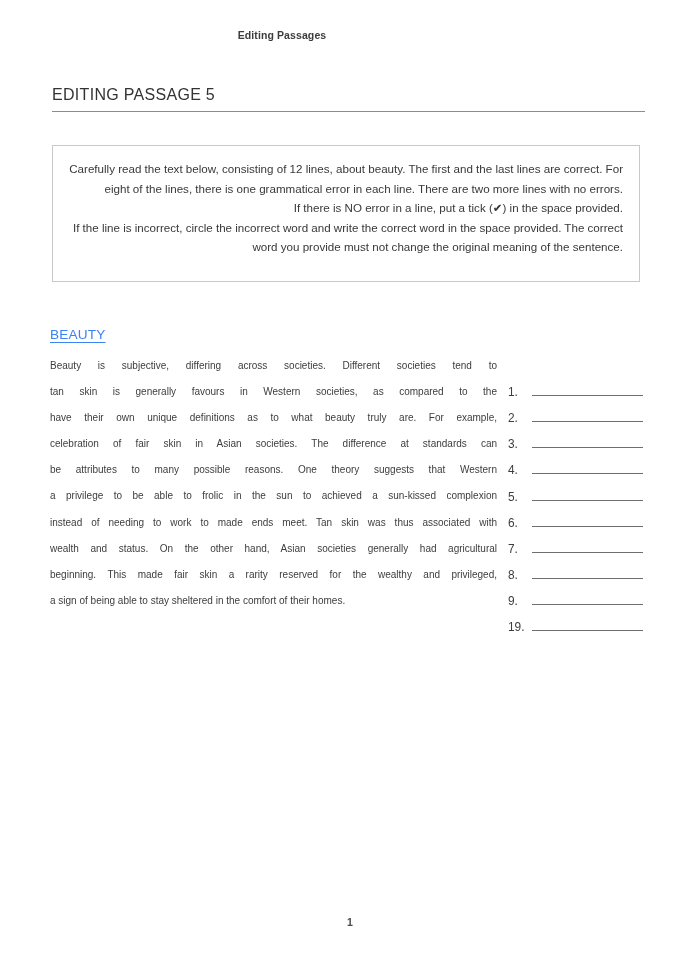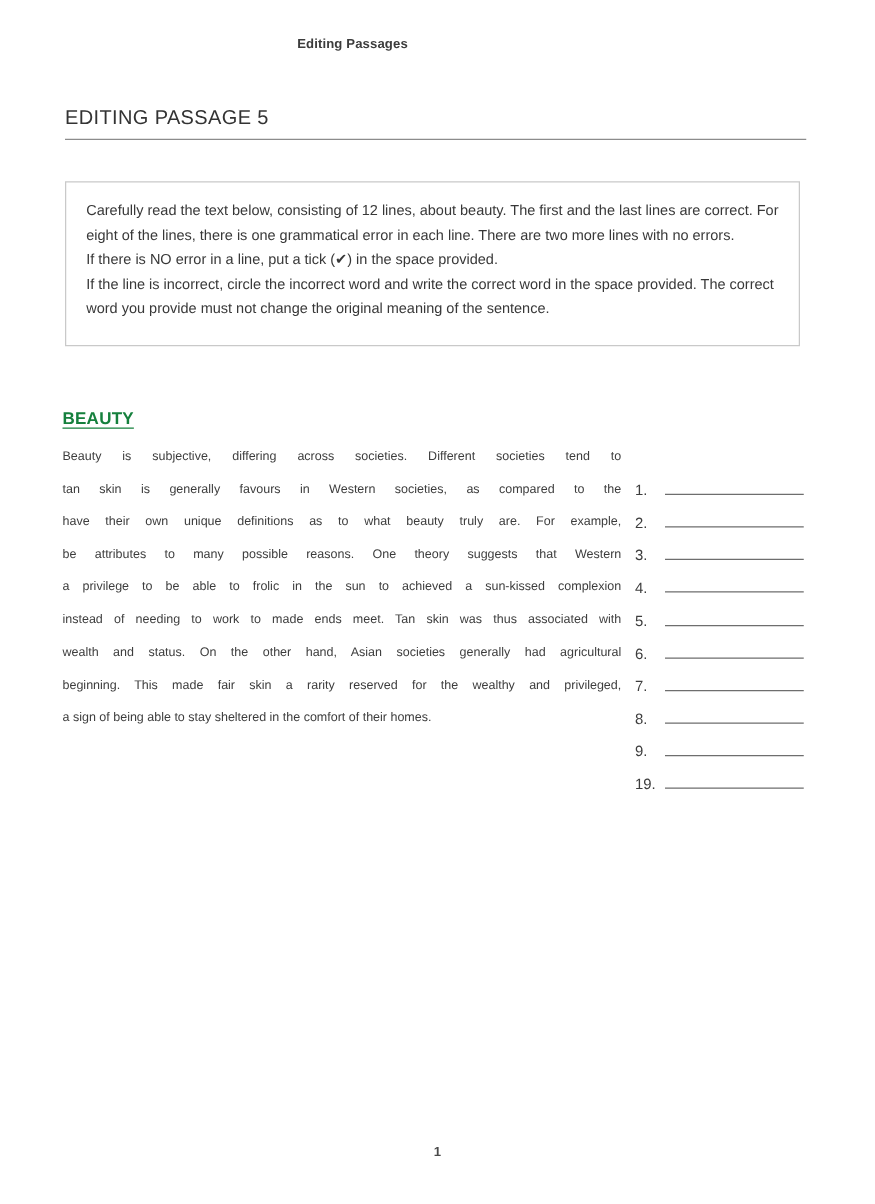--- a/index.html
+++ b/index.html
@@ -51,36 +51,37 @@
   }
 
   
   .instruction-box {
     position: absolute;
     top: 145px;
     left: 52px;
     width: 588px;
     box-sizing: border-box;
     border: 1px solid #c9c9c9;
-    padding: 13px 16px 19px 16px;
+    padding: 13px 16px 24px 16px;
+    text-align: right;
   }
   .instruction-line {
     font-size: 11.6px;
     line-height: 19.5px;
     color: #383838;
   }
 
   
   .passage-title {
     position: absolute;
     top: 327px;
     left: 50px;
     font-size: 13.6px;
-    font-weight: bold;
-    color: #15803d;
+    font-weight: normal;
+    color: #3b82f6;
     text-decoration: underline;
     text-underline-offset: 3px;
     letter-spacing: 0.2px;
   }
 
   .passage-body {
     position: absolute;
     top: 353px;
     left: 50px;
     width: 447px;
@@ -154,20 +155,21 @@
   <div class="instruction-line">If there is NO error in a line, put a tick (✔) in the space provided.</div>
   <div class="instruction-line">If the line is incorrect, circle the incorrect word and write the correct word in the space provided. The correct word you provide must not change the original meaning of the sentence.</div>
 </div>
 
 <div class="passage-title">BEAUTY</div>
 
 <div class="passage-body">
   <div class="passage-line">Beauty is subjective, differing across societies. Different societies tend to</div>
   <div class="passage-line">tan skin is generally favours in Western societies, as compared to the</div>
   <div class="passage-line">have their own unique definitions as to what beauty truly are. For example,</div>
+  <div class="passage-line">celebration of fair skin in Asian societies. The difference at standards can</div>
   <div class="passage-line">be attributes to many possible reasons. One theory suggests that Western</div>
   <div class="passage-line">a privilege to be able to frolic in the sun to achieved a sun-kissed complexion</div>
   <div class="passage-line">instead of needing to work to made ends meet. Tan skin was thus associated with</div>
   <div class="passage-line">wealth and status. On the other hand, Asian societies generally had agricultural</div>
   <div class="passage-line">beginning. This made fair skin a rarity reserved for the wealthy and privileged,</div>
   <div class="passage-line last-line">a sign of being able to stay sheltered in the comfort of their homes.</div>
 </div>
 
 <div class="answer-list">
   <div class="answer-row" style="height:26.1px"></div>

